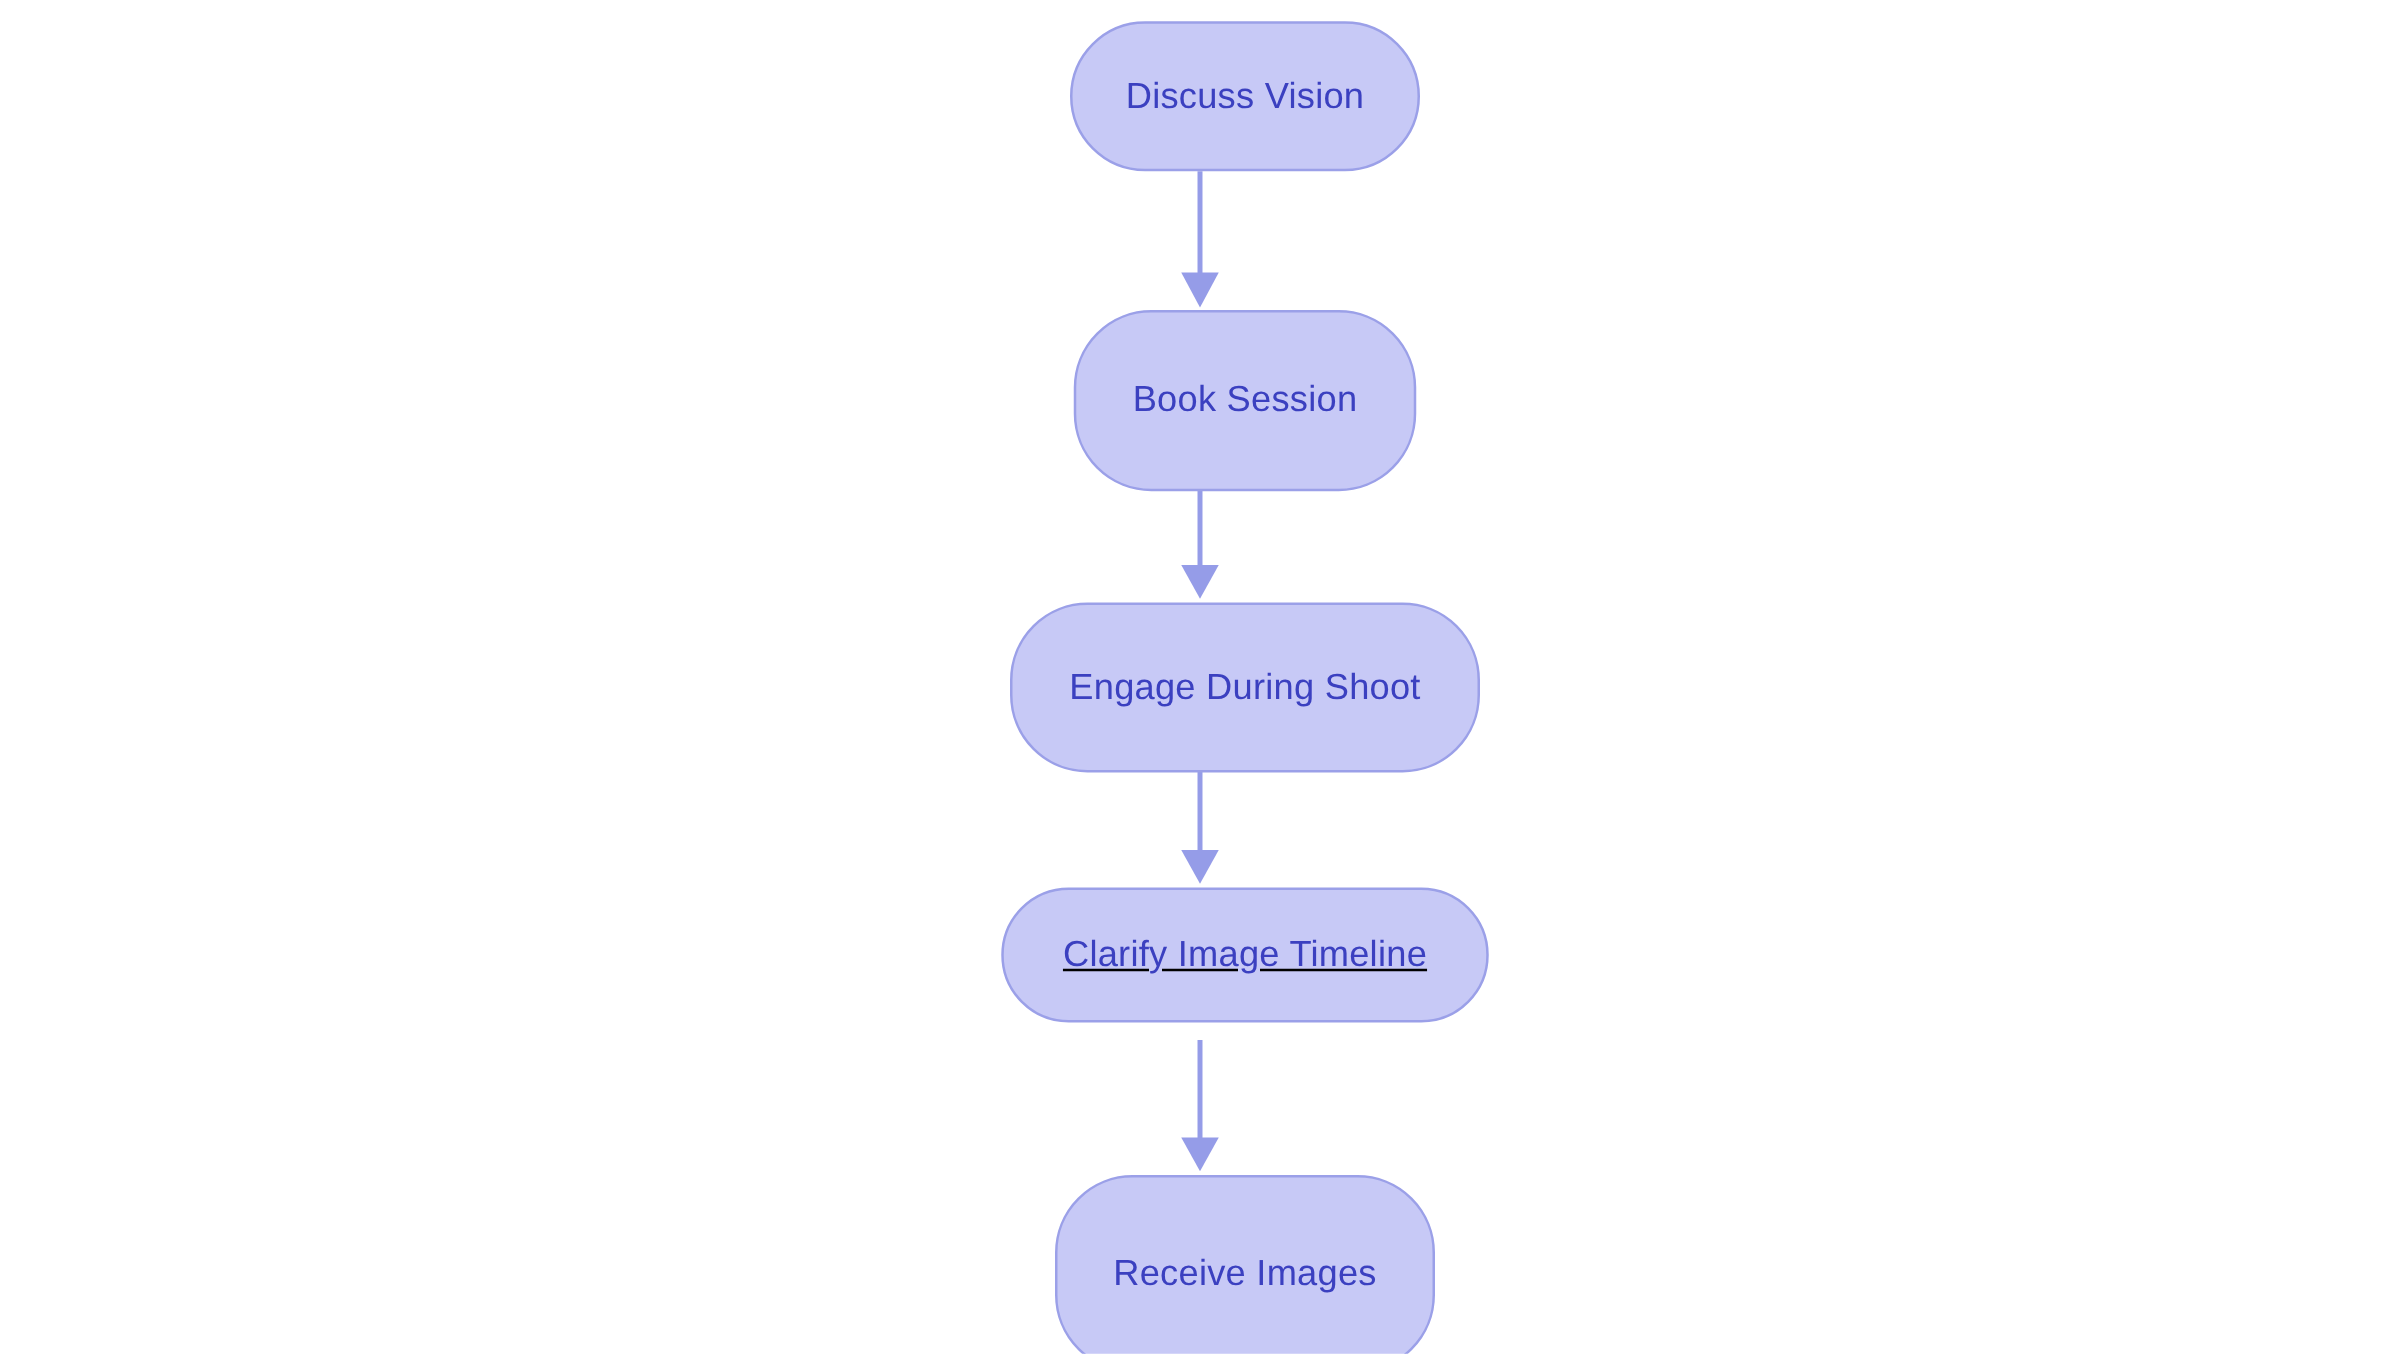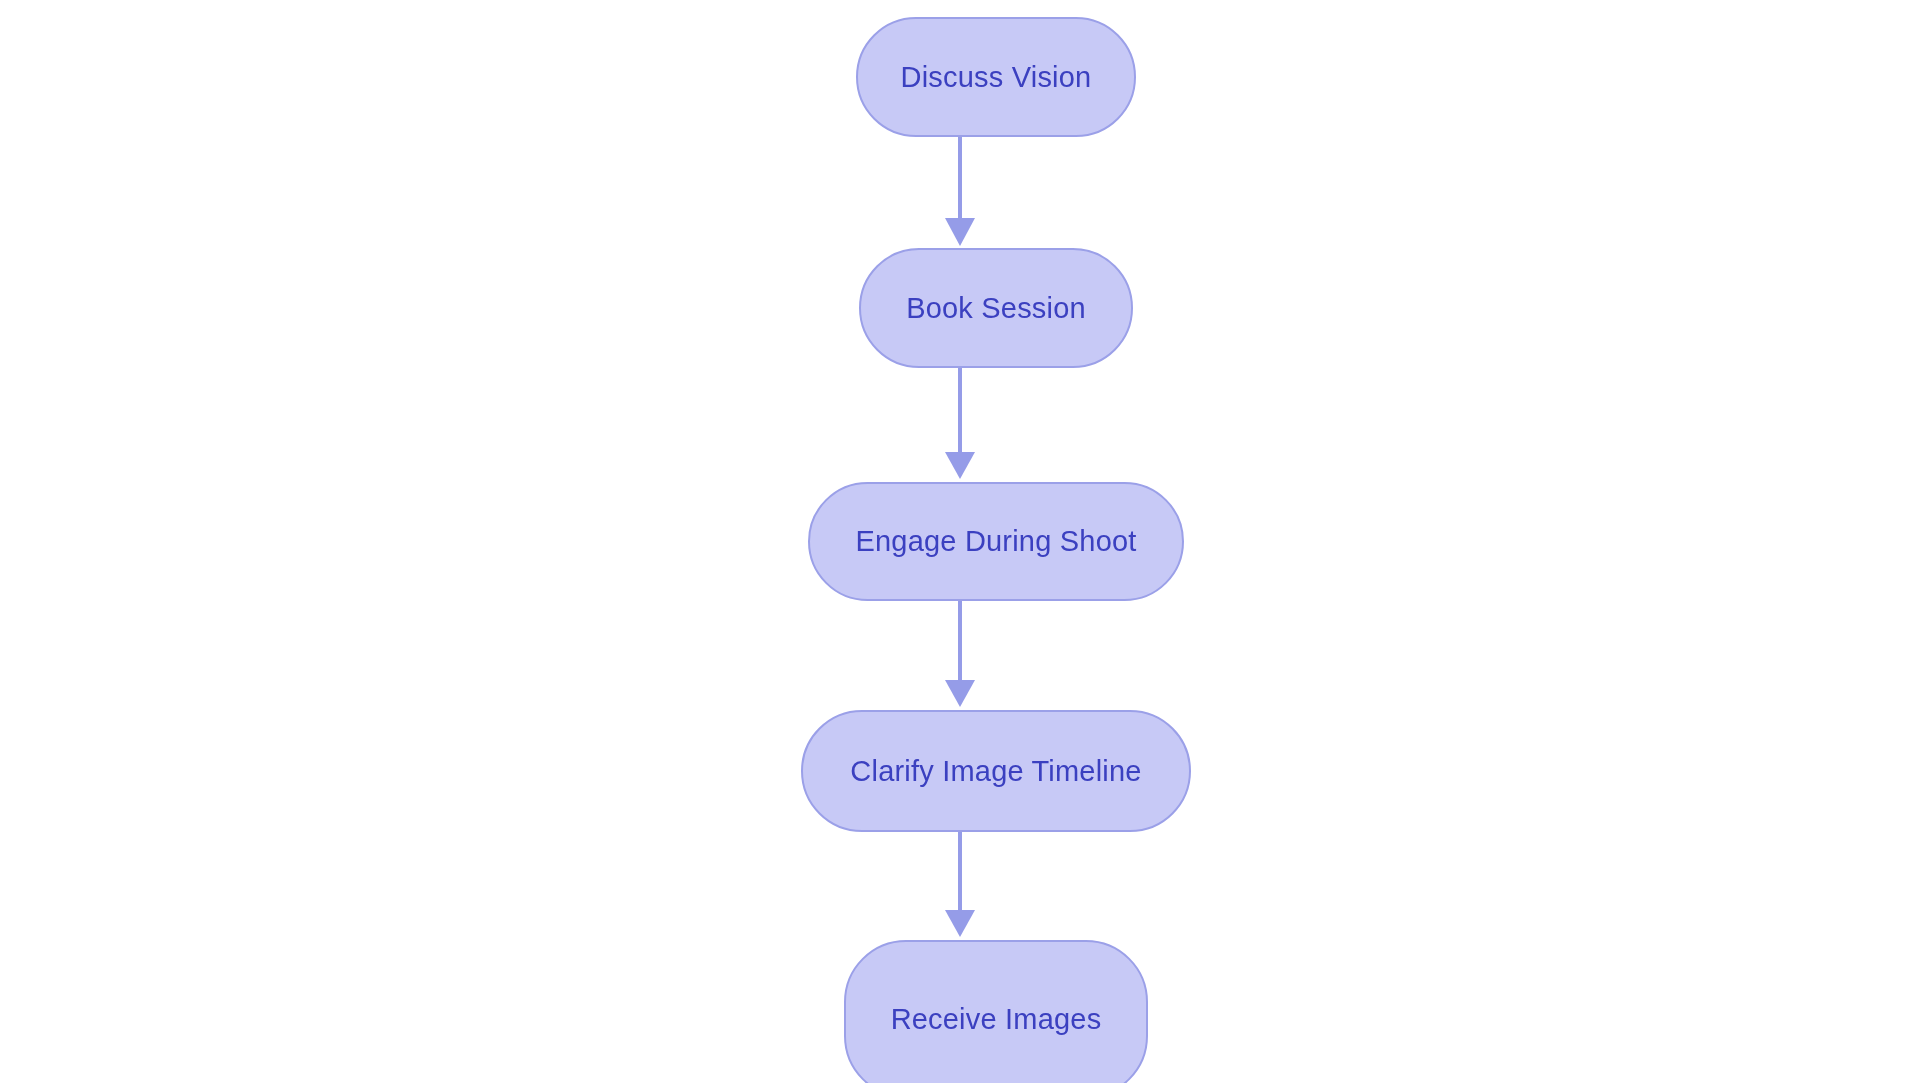--- a/index.html
+++ b/index.html
@@ -51,23 +51,23 @@
     margin-left: 36px;
   }
   .node-label {
     color: var(--node-text, #3b40c0);
     font-size: 29px;
     line-height: 1;
     white-space: nowrap;
     letter-spacing: 0.2px;
   }
   .n1 { left: 820px; top: 17px;  width: 280px; height: 120px; }
-  .n2 { left: 823px; top: 248px; width: 274px; height: 120px; }
-  .n3 { left: 772px; top: 482px; width: 376px; height: 119px; }
-  .n4 { left: 765px; top: 710px; width: 390px; height: 122px; }
+  .n2 { left: 823px; top: 248px; width: 274px; height: 145px; }
+  .n3 { left: 772px; top: 482px; width: 376px; height: 136px; }
+  .n4 { left: 765px; top: 710px; width: 390px; height: 108px; text-decoration: underline; }
   .n5 { left: 808px; top: 940px; width: 304px; height: 158px; }
 </style>
 </head>
 <body>
 
 <div class="canvas">
 
   <svg class="arrows" viewBox="0 0 1920 1083" xmlns="http://www.w3.org/2000/svg" aria-hidden="true">
     <g>
       <line class="arrow-line" x1="960" y1="137" x2="960" y2="220"></line>

